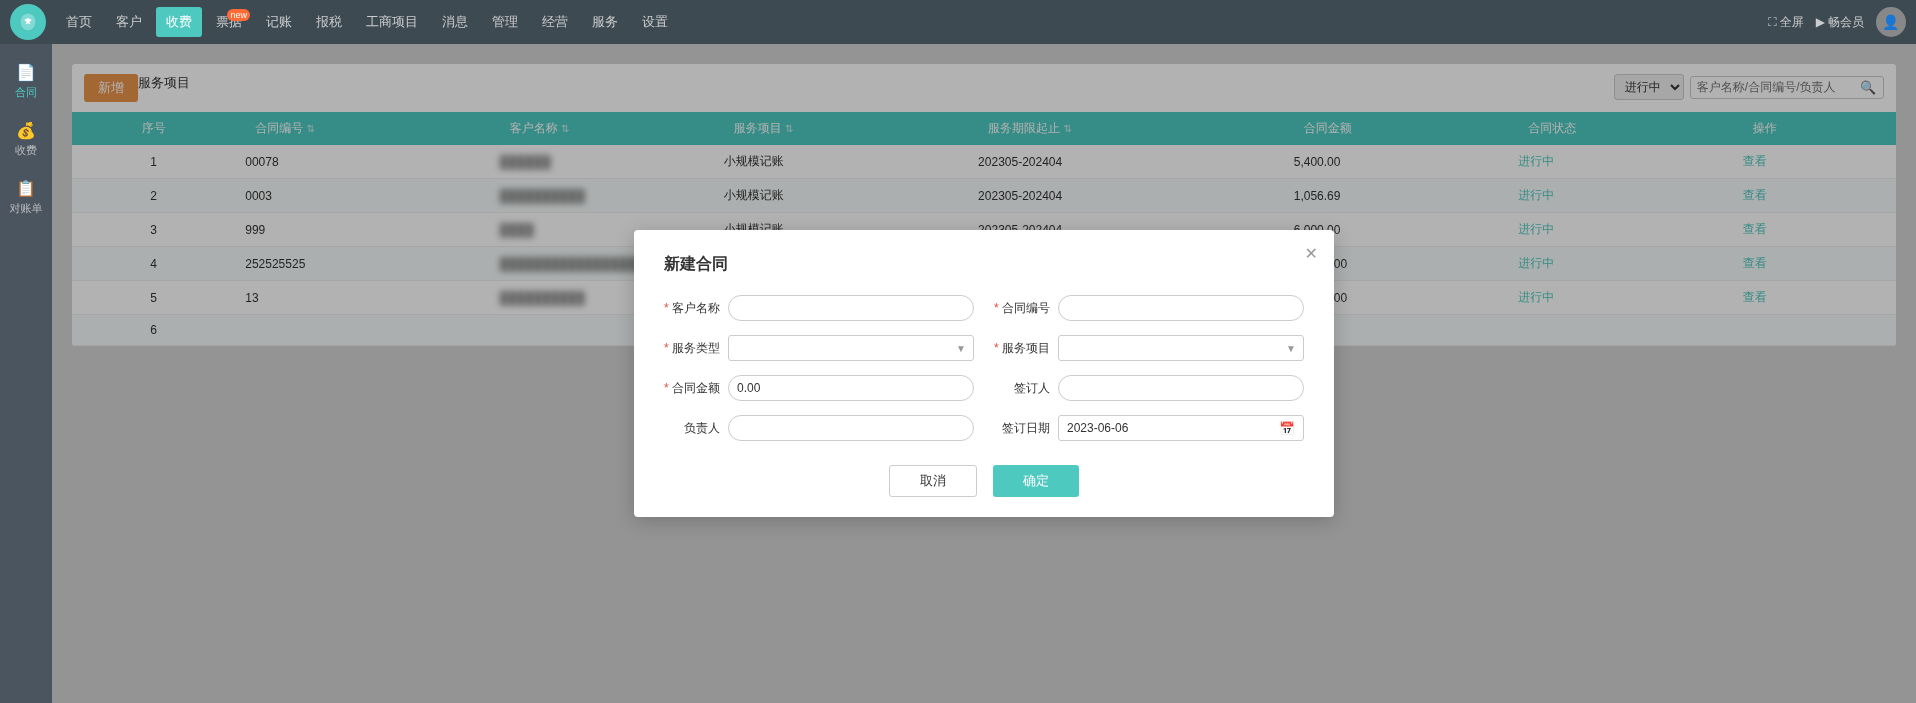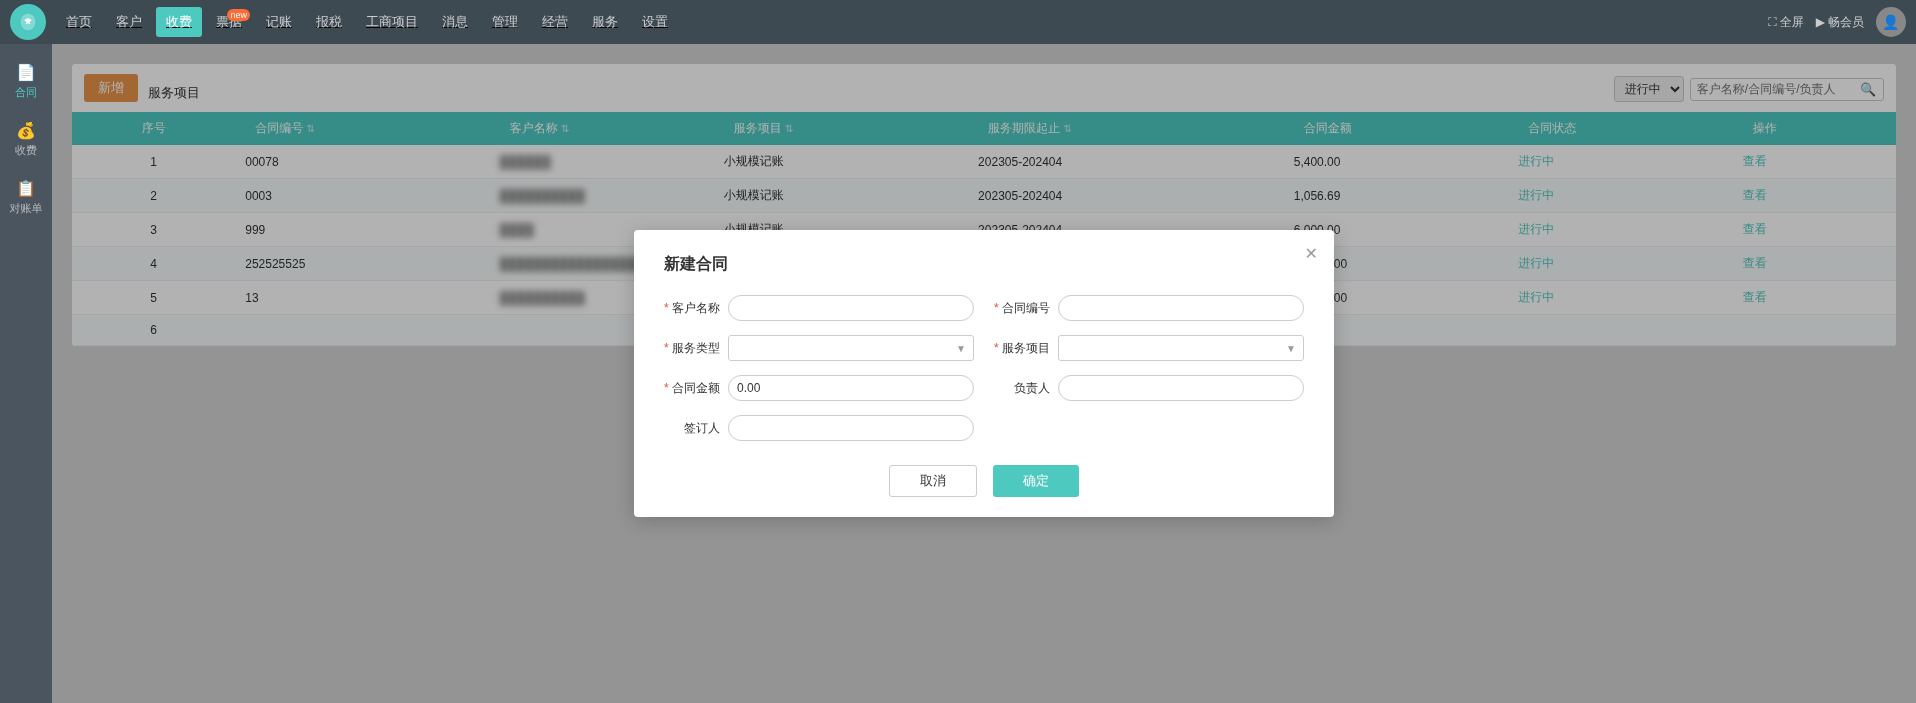--- a/index.html
+++ b/index.html
@@ -17,21 +17,21 @@
     .top-nav .logo {
       width: 36px;
       height: 36px;
       background: #4ec9c0;
       border-radius: 50%;
       display: flex; align-items: center; justify-content: center;
       margin-right: 10px;
       flex-shrink: 0;
     }
     .top-nav .logo svg { width: 22px; height: 22px; }
-    .nav-items { display: flex; align-items: flex-start; gap: 4px; flex: 1; text-decoration: underline; }
+    .nav-items { display: flex; align-items: flex-start; gap: 4px; flex: 1; }
     .nav-item {
       color: #ccc;
       padding: 6px 10px;
       cursor: pointer;
       border-radius: 3px;
       font-size: 13px;
       white-space: nowrap;
       position: relative;
     }
     .nav-item.active { background: #4ec9c0; color: #fff; border-radius: 3px; }
@@ -101,23 +101,22 @@
     }
 
     
     .table-panel {
       background: #fff;
       border-radius: 4px;
       overflow: hidden;
     }
     .table-toolbar {
       display: flex;
-      align-items: flex-end;
+      align-items: flex-start;
       padding: 10px 12px;
-      gap: 10px;
       background: #fff;
     }
     .btn-new {
       background: #e8944a;
       color: #fff;
       border: none;
       padding: 5px 14px;
       border-radius: 3px;
       cursor: pointer;
       font-size: 13px;
@@ -523,27 +522,34 @@
             <div class="form-select-wrap">
               <select></select>
             </div>
           </div>
 
           <div class="form-row">
             <span class="form-label required">合同金额</span>
             <input class="form-input" type="text" value="0.00" style="">
           </div>
           <div class="form-row">
+            <span class="form-label">签订人</span>
+            <input class="form-input" type="text" style="">
+          </div>
+
+          <div class="form-row">
             <span class="form-label">负责人</span>
             <input class="form-input" type="text" style="">
           </div>
-
-          <div class="form-row">
-            <span class="form-label">签订人</span>
-            <input class="form-input" type="text" style="">
+          <div class="form-row">
+            <span class="form-label">签订日期</span>
+            <div class="date-input-wrap">
+              <input type="text" value="2023-06-06" style="">
+              <span class="cal-icon">📅</span>
+            </div>
           </div>
 
         </div>
 
         <div class="modal-footer">
           <button class="btn-cancel">取消</button>
           <button class="btn-confirm">确定</button>
         </div>
       </div>
     </div>

